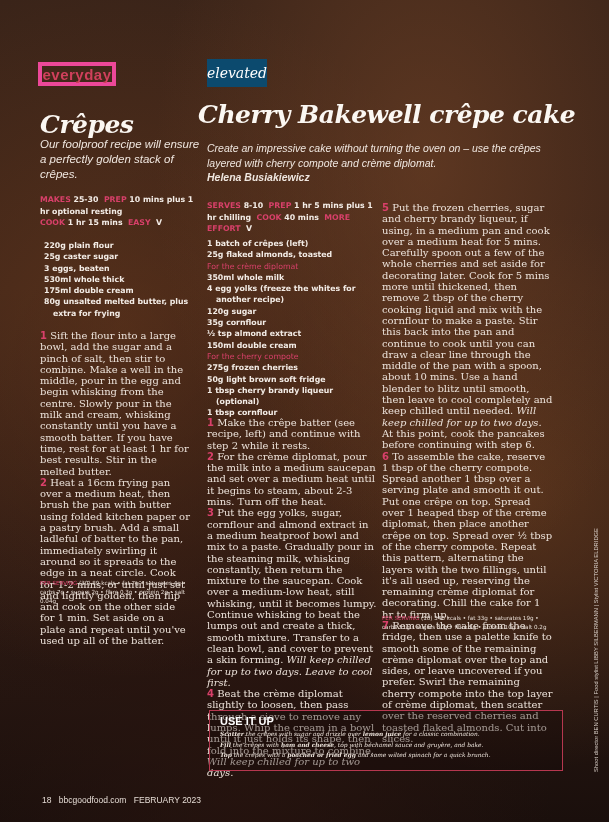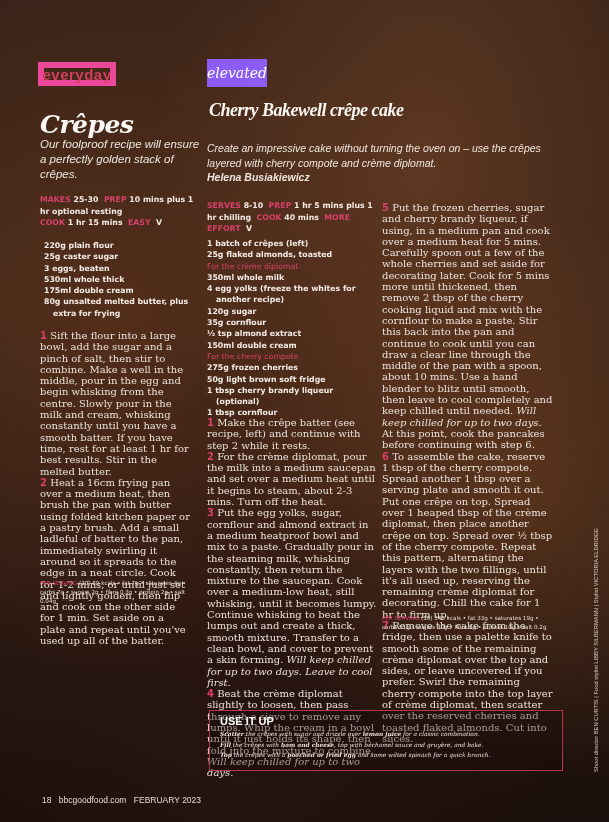--- a/index.html
+++ b/index.html
@@ -9,36 +9,36 @@
       radial-gradient(ellipse at 70% 20%, rgba(120,70,40,0.55) 0%, rgba(0,0,0,0) 45%),
       radial-gradient(ellipse at 20% 40%, rgba(110,60,30,0.5) 0%, rgba(0,0,0,0) 50%),
       radial-gradient(ellipse at 85% 60%, rgba(130,75,35,0.45) 0%, rgba(0,0,0,0) 40%),
       radial-gradient(ellipse at 40% 90%, rgba(40,20,15,0.8) 0%, rgba(0,0,0,0) 60%),
       linear-gradient(180deg,#3a2419 0%,#3d2418 35%,#2e1b14 70%,#1a0f0c 100%);
     color:#f3ece6;
     font-family:"DejaVu Sans", sans-serif;
   }
   .abs{position:absolute;}
   .tag-everyday{
-    left:38px;top:62px;width:78px;height:24px;border:6px solid #ec4899;
+    left:38px;top:62px;width:78px;height:24px;border:4px solid #ec4899;
     color:#d0405c;font-family:"Liberation Sans",sans-serif;font-weight:bold;
     font-size:15px;letter-spacing:0.5px;display:flex;align-items:center;justify-content:center;
     box-sizing:border-box;
   }
   .tag-elevated{
-    left:207px;top:59px;width:60px;height:28px;background:#8b5cf6;color:#fff;
+    left:207px;top:59px;width:60px;height:28px;background:#0c4a6e;color:#fff;
     font-family:"DejaVu Serif",serif;font-style:italic;font-size:14px;
     display:flex;align-items:center;justify-content:center;
   }
   .title{
     font-family:"DejaVu Serif",serif;font-style:italic;font-weight:bold;color:#fbf7f2;
     letter-spacing:-0.5px;
   }
   .t-left{left:40px;top:110px;font-size:25px;}
-  .t-right{left:209px;top:100px;font-size:18px;font-family:Liberation Serif, serif;}
+  .t-right{left:198px;top:100px;font-size:25px;}
   .intro{
     font-family:Liberation Sans, sans-serif;font-style:italic;color:#efe6df;
   }
   .intro-left{left:40px;top:137px;width:160px;font-size:11.5px;line-height:15px;}
   .intro-right{left:207px;top:141px;width:370px;font-size:10.5px;line-height:14.5px;}
   .author{font-weight:bold;}
   .meta{font-family:"DejaVu Sans",sans-serif;font-size:7.8px;line-height:11.5px;color:#f3ece6;font-weight:bold;}
   .meta .k{color:#d8406a;}
   .meta-left{left:40px;top:194px;width:160px;}
   .meta-right{left:207px;top:200px;width:170px;}

